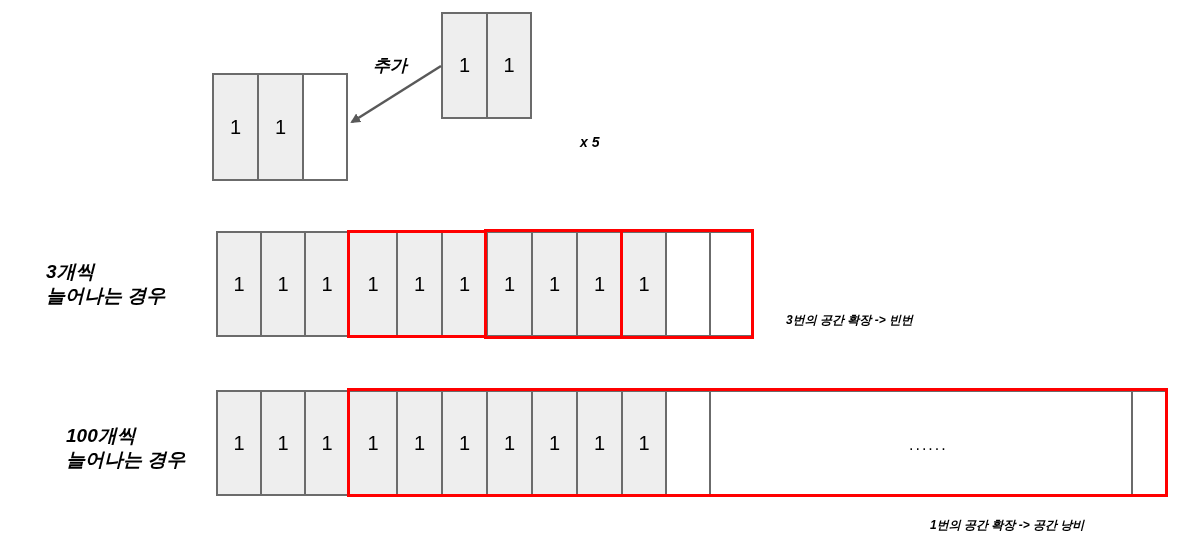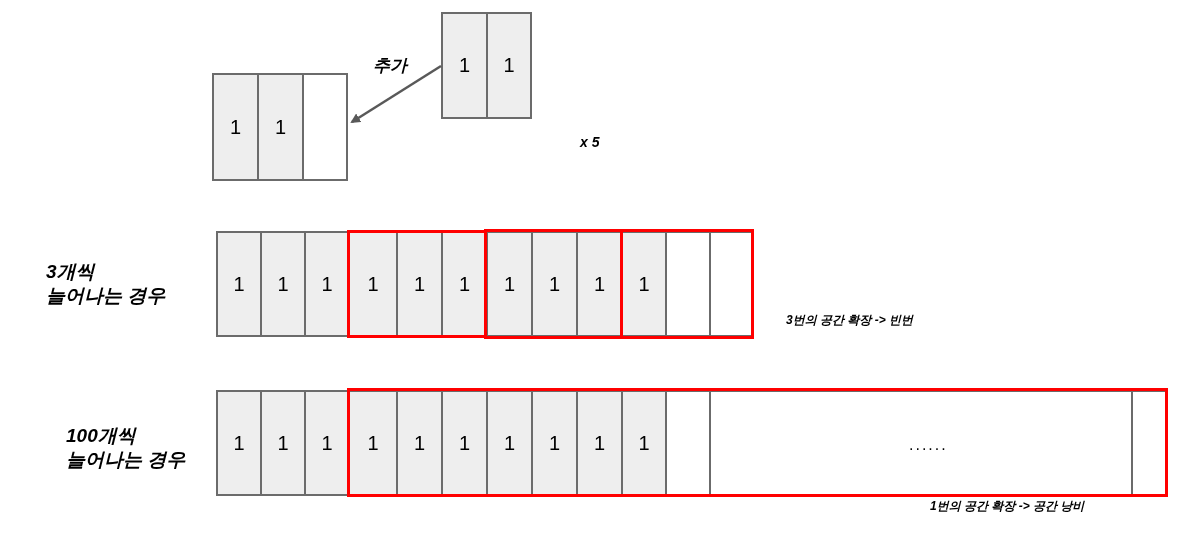--- a/index.html
+++ b/index.html
@@ -86,13 +86,13 @@
   <div class="cell" style="left:621px;top:390px;width:46px;height:106px;">1</div>
   <div class="cell empty" style="left:665px;top:390px;width:46px;height:106px;"></div>
   <div class="cell empty" style="left:709px;top:390px;width:424px;height:106px;"></div>
   <div class="cell empty" style="left:1131px;top:390px;width:36px;height:106px;"></div>
 
   <div class="dots" style="left:909px;top:436px;">......</div>
 
   <div class="redbox" style="left:347px;top:388px;width:821px;height:109px;"></div>
 </div>
 
-<div class="label small-label" style="left:930px;top:498px;">1번의 공간 확장 -&gt; 공간 낭비</div>
+<div class="label small-label" style="left:930px;top:517px;">1번의 공간 확장 -&gt; 공간 낭비</div>
 
 </body></html>

